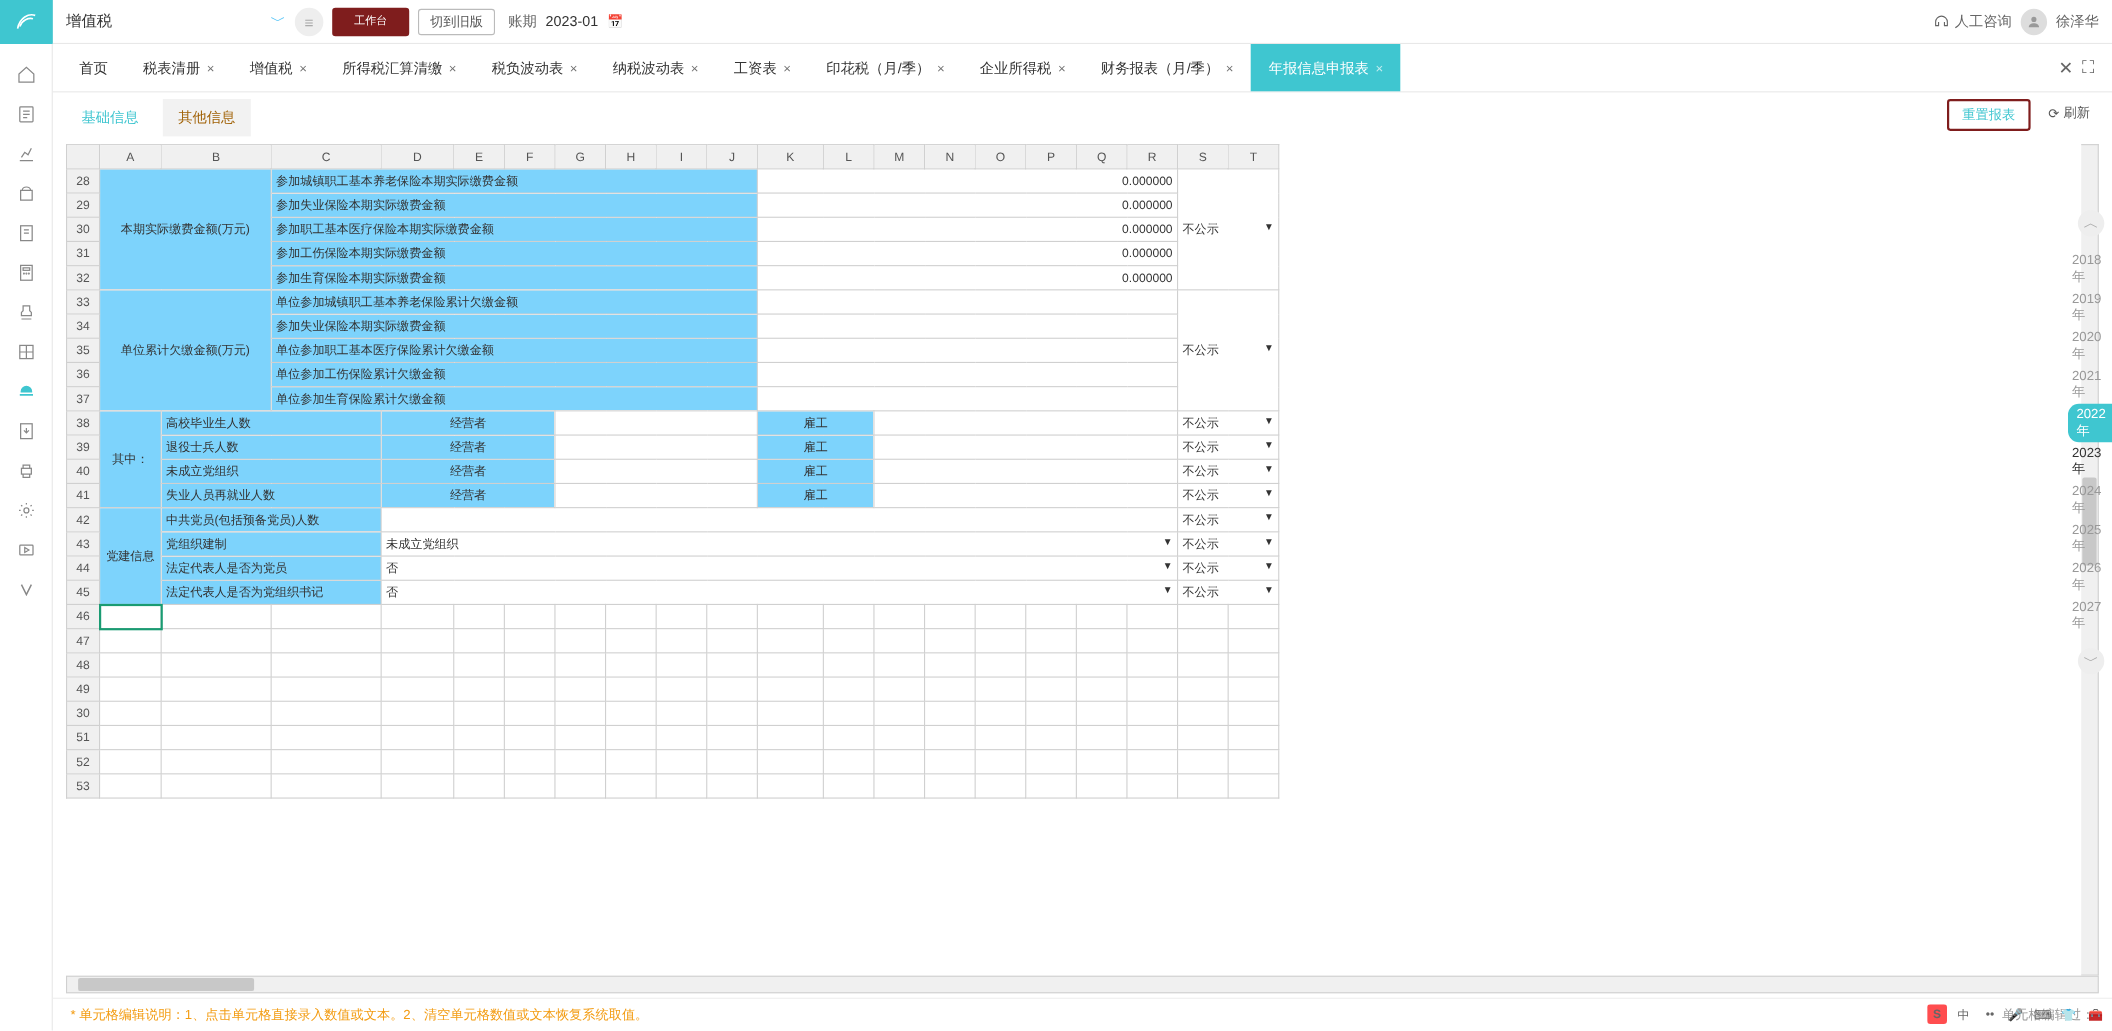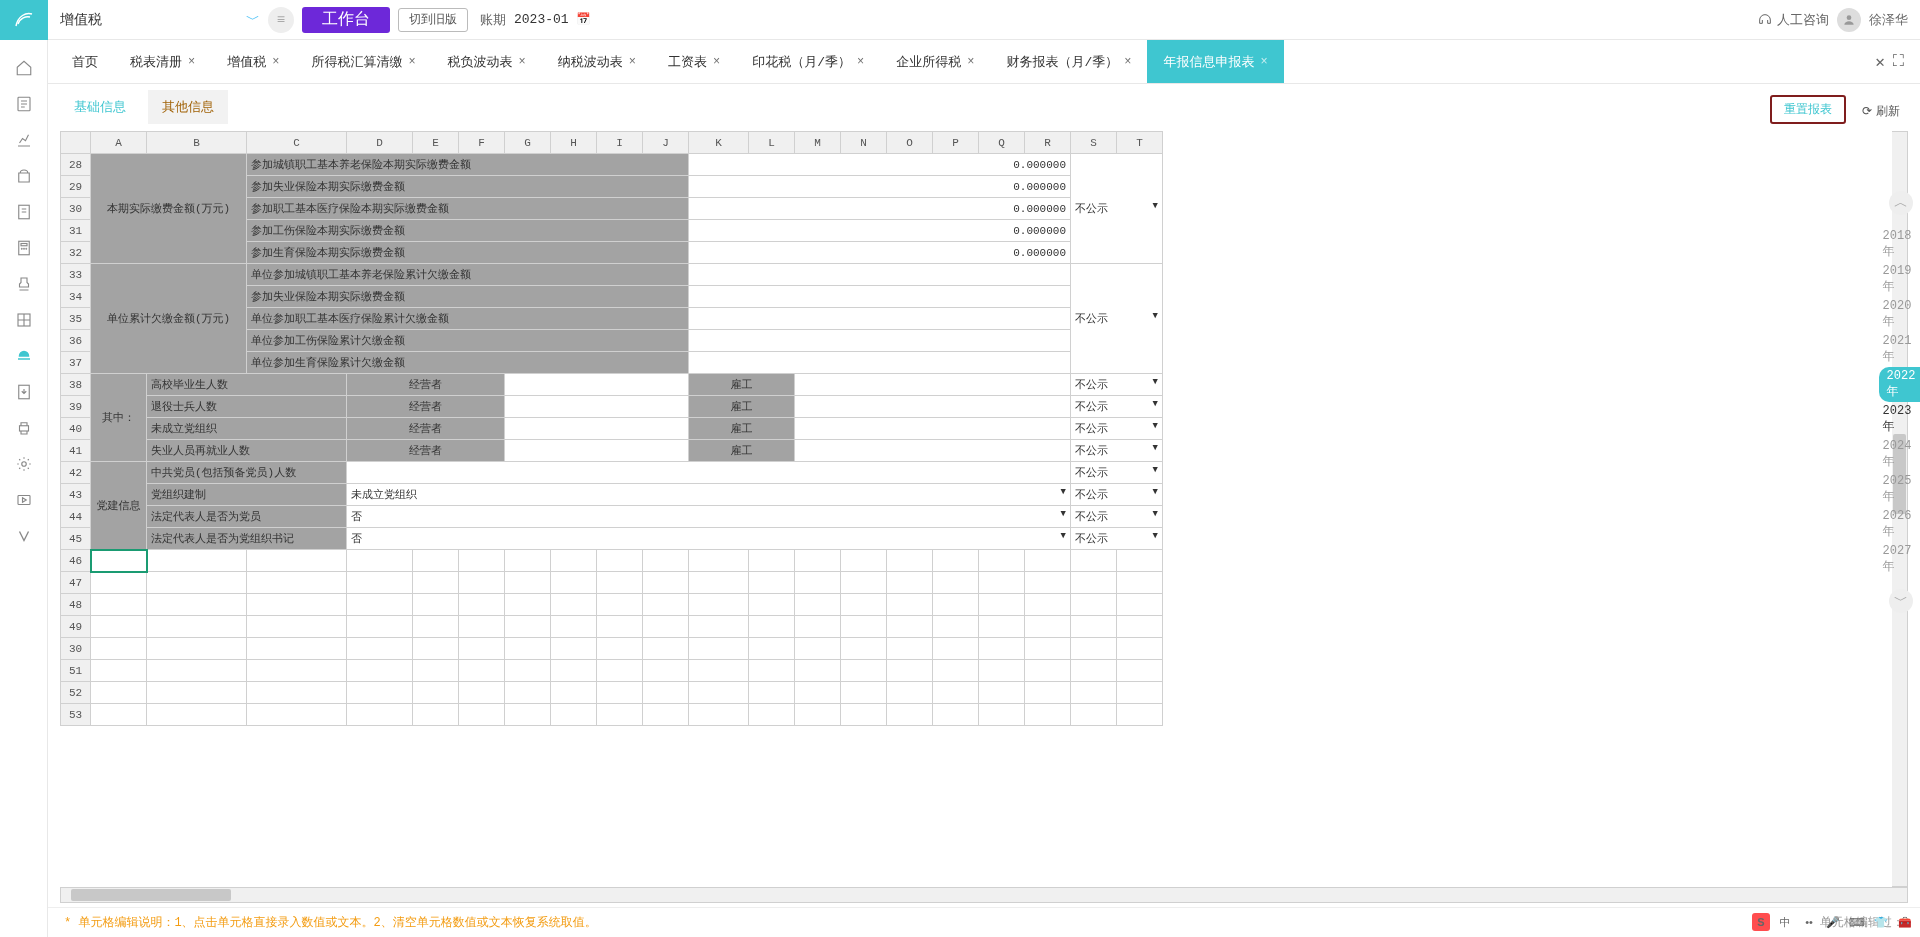--- a/index.html
+++ b/index.html
@@ -5,62 +5,62 @@
 * { margin: 0; padding: 0; box-sizing: border-box; }
 body { font-family: "Microsoft YaHei", Arial, sans-serif; font-size: 12px; color: #333; background: #fff; overflow: hidden; }
 .app { display: flex; height: 100vh; }
 .sidebar { width: 48px; background: #fff; border-right: 1px solid #e8e8e8; display: flex; flex-direction: column; }
 .logo { width: 48px; height: 40px; display: flex; align-items: center; justify-content: center; background: #3fc6d0; }
 .logo svg { width: 24px; height: 24px; }
 .side-nav { flex: 1; display: flex; flex-direction: column; padding-top: 10px; }
 .side-item { width: 48px; height: 36px; display: flex; align-items: center; justify-content: center; cursor: pointer; color: #888; }
 .side-item.active { color: #3fc6d0; }
 .side-item svg { width: 18px; height: 18px; }
-.main { flex: 1; display: flex; flex-direction: column; min-width: 0; font-family: Liberation Mono, monospace; }
+.main { flex: 1; display: flex; flex-direction: column; min-width: 0; }
 .topbar { height: 40px; display: flex; align-items: center; padding: 0 12px; border-bottom: 1px solid #e8e8e8; gap: 8px; }
 .acct-select { display: flex; align-items: center; gap: 8px; min-width: 200px; cursor: pointer; }
 .acct-name { font-size: 14px; color: #333; }
 .chev { color: #57c5f7; font-size: 14px; margin-left: auto; }
 .round-btn { width: 26px; height: 26px; border-radius: 50%; background: #eee; color: #aaa; display: flex; align-items: center; justify-content: center; cursor: pointer; font-size: 14px; }
-.btn-primary { background: #6d28d9; color: #fff; padding: 0 20px; height: 26px; line-height: 26px; border-radius: 3px; cursor: pointer; font-size: 16px; }
+.btn-primary { background: #7f1d1d; color: #fff; padding: 0 20px; height: 26px; line-height: 26px; border-radius: 3px; cursor: pointer; font-size: 10px; }
 .btn-outline { border: 1px solid #bbb; color: #555; padding: 0 10px; height: 24px; line-height: 22px; border-radius: 3px; cursor: pointer; font-size: 12px; }
 .period-label { color: #666; font-size: 13px; margin-left: 4px; }
 .period-val { color: #333; font-size: 13px; }
 .cal-icon { color: #3fc6d0; cursor: pointer; }
 .top-spacer { flex: 1; }
 .support { display: flex; align-items: center; gap: 4px; color: #666; cursor: pointer; font-size: 13px; }
 .avatar { width: 24px; height: 24px; border-radius: 50%; background: #ddd; display: flex; align-items: center; justify-content: center; color: #999; }
 .username { color: #666; font-size: 13px; }
 .tabbar { height: 44px; display: flex; align-items: stretch; border-bottom: 1px solid #e8e8e8; padding: 0 8px; position: relative; }
 .tab { display: flex; align-items: center; padding: 0 16px; gap: 6px; cursor: pointer; color: #333; font-size: 13px; white-space: nowrap; }
 .tab.active { background: #3fc6d0; color: #fff; align-items: center; }
 .tab-close { font-size: 12px; color: inherit; opacity: 0.7; cursor: pointer; }
 .tab-ctrl { margin-left: auto; display: flex; align-items: center; gap: 8px; padding: 0 8px; }
 .tab-ctrl span { cursor: pointer; color: #666; font-size: 16px; }
-.subbar { display: flex; align-items: flex-end; padding: 6px 12px; gap: 8px; border-bottom: 1px solid transparent; }
+.subbar { display: flex; align-items: flex-start; padding: 6px 12px; gap: 8px; border-bottom: 1px solid transparent; }
 .subtab { padding: 8px 14px; cursor: pointer; color: #a16207; font-size: 13px; background: #f2f2f2; }
 .subtab.active { background: #fff; color: #3fc6d0; }
 .sub-spacer { flex: 1; }
 .btn-outline-primary { border: 2px solid #7f1d1d; color: #3fc6d0; padding: 4px 12px; border-radius: 3px; cursor: pointer; font-size: 12px; }
 .btn-refresh { display: flex; align-items: center; gap: 4px; color: #555; cursor: pointer; font-size: 12px; padding: 4px 8px; }
 .sheet-wrap { flex: 1; min-height: 0; display: flex; flex-direction: column; position: relative; }
 .sheet { flex: 1; overflow: hidden; position: relative; padding: 0 12px; }
 .grid-wrap { height: 100%; display: flex; }
 .grid-main { flex: 1; overflow: hidden; }
 table.grid { border-collapse: collapse; table-layout: fixed; }
 .grid td, .grid th { border: 1px solid #d0d0d0; height: 22px; font-size: 11px; padding: 0 4px; overflow: hidden; white-space: nowrap; text-overflow: ellipsis; }
 .grid thead th { background: #f0f0f0; font-weight: normal; color: #555; text-align: center; position: sticky; top: 0; }
 .corner, .rowhdr { background: #f0f0f0; text-align: center; color: #555; width: 30px; min-width: 30px; }
 .col-A { width: 56px; } .col-B { width: 100px; } .col-C { width: 100px; }
 .col-D { width: 66px; } .col-E { width: 46px; } .col-F { width: 46px; } .col-G { width: 46px; }
 .col-H { width: 46px; } .col-I { width: 46px; } .col-J { width: 46px; } .col-K { width: 60px; }
 .col-L { width: 46px; } .col-M { width: 46px; } .col-N { width: 46px; } .col-O { width: 46px; }
 .col-P { width: 46px; } .col-Q { width: 46px; } .col-R { width: 46px; } .col-S { width: 46px; }
 .col-T { width: 46px; }
-.label-cell { background: #a3a3a3; }
+.label-cell { background: #7dd3fc; }
 .center { text-align: center; }
 .right { text-align: right; }
 .dd { display: flex; justify-content: space-between; align-items: flex-start; }
 .dd .caret { font-size: 9px; color: #333; }
 .vscroll { width: 16px; background: #f0f0f0; border: 1px solid #d0d0d0; border-left: none; position: relative; }
 .vscroll-thumb { position: absolute; left: 1px; right: 1px; top: 40%; height: 80px; background: #c8c8c8; border-radius: 2px; cursor: pointer; }
 .hscroll-row { height: 16px; display: flex; margin: 0 12px 4px 12px; }
 .hscroll { flex: 1; background: #f0f0f0; border: 1px solid #d0d0d0; position: relative; }
 .hscroll-thumb { position: absolute; top: 1px; bottom: 1px; left: 10px; width: 160px; background: #c8c8c8; border-radius: 2px; cursor: pointer; }
 .cell-sel { outline: 2px solid #1a9b72; outline-offset: -1px; }

